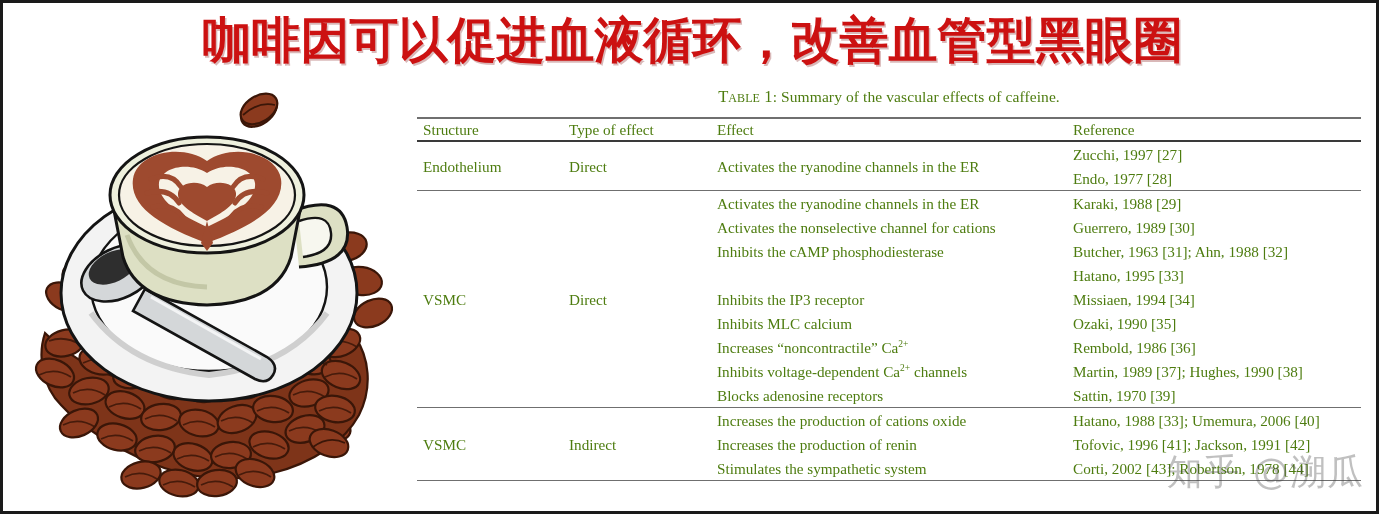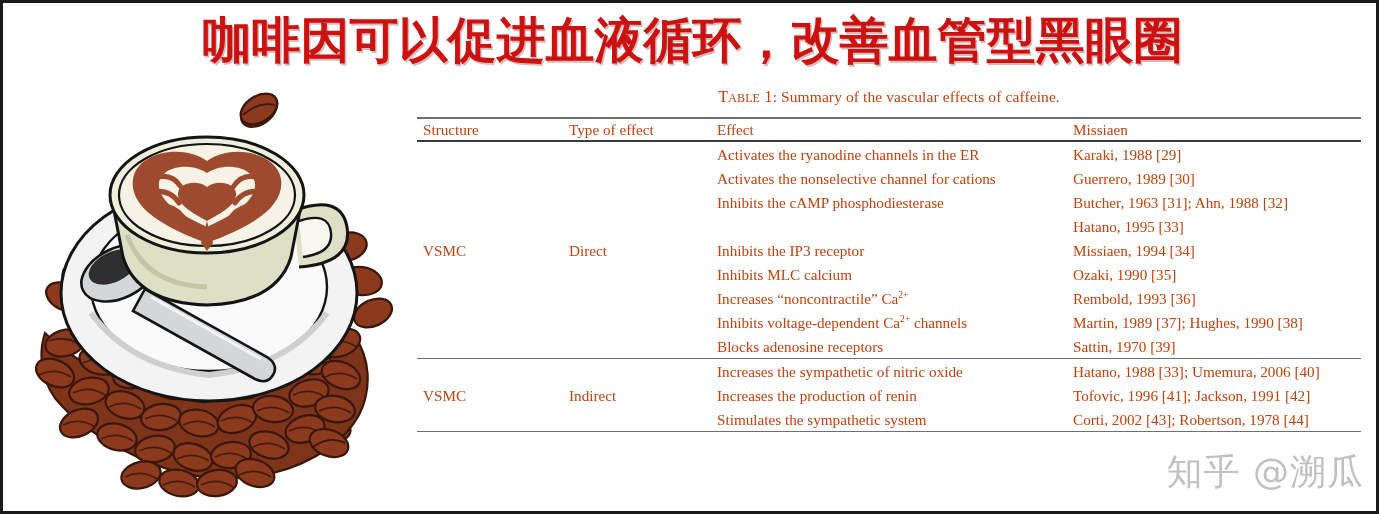--- a/index.html
+++ b/index.html
@@ -51,21 +51,21 @@
   }
   #illustration svg { display: block; }
 
   
   #table-panel {
     position: absolute;
     left: 414px;
     top: 84px;
     width: 944px;
     height: 412px;
-    color: #c2410c;
+    color: #4d7c0f;
   }
   #table-caption {
     text-align: center;
     font-size: 15.5px;
     line-height: 20px;
     margin: 0 0 10px 0;
     letter-spacing: .1px;
   }
   #table-caption .smallcaps {
     font-variant: small-caps;
@@ -295,26 +295,41 @@
     <div id="table-caption">
       <span class="smallcaps">Table 1</span><span>: Summary of the vascular effects of caffeine.</span>
     </div>
 
     <table class="vtab">
       <thead>
         <tr class="rule-top">
           <th class="col-structure rule-bot">Structure</th>
           <th class="col-type rule-bot">Type of effect</th>
           <th class="col-effect rule-bot">Effect</th>
-          <th class="col-ref rule-bot">Missiaen</th>
+          <th class="col-ref rule-bot">Reference</th>
         </tr>
       </thead>
 
       <tbody>
 
+        <tr>
+          <td class="cellpad first grp-label">Endothelium</td>
+          <td class="cellpad grp-label">Direct</td>
+          <td class="cellpad">
+            <span class="lines">
+                <span class="ln">Activates the ryanodine channels in the ER</span>
+              </span>
+          </td>
+          <td class="cellpad">
+            <span class="lines">
+                <span class="ln">Zucchi, 1997 [27]</span>
+                <span class="ln">Endo, 1977 [28]</span>
+              </span>
+          </td>
+        </tr>
 
         <tr class="rule-mid">
           <td class="cellpad first grp-label">VSMC</td>
           <td class="cellpad grp-label">Direct</td>
           <td class="cellpad">
             <span class="lines">
                 <span class="ln">Activates the ryanodine channels in the ER</span>
                 <span class="ln">Activates the nonselective channel for cations</span>
                 <span class="ln">Inhibits the cAMP phosphodiesterase</span>
                 <span class="ln">&nbsp;</span>
@@ -326,33 +341,33 @@
               </span>
           </td>
           <td class="cellpad">
             <span class="lines">
                 <span class="ln">Karaki, 1988 [29]</span>
                 <span class="ln">Guerrero, 1989 [30]</span>
                 <span class="ln">Butcher, 1963 [31]; Ahn, 1988 [32]</span>
                 <span class="ln">Hatano, 1995 [33]</span>
                 <span class="ln">Missiaen, 1994 [34]</span>
                 <span class="ln">Ozaki, 1990 [35]</span>
-                <span class="ln">Rembold, 1993 [36]</span>
+                <span class="ln">Rembold, 1986 [36]</span>
                 <span class="ln">Martin, 1989 [37]; Hughes, 1990 [38]</span>
                 <span class="ln">Sattin, 1970 [39]</span>
               </span>
           </td>
         </tr>
 
         <tr class="rule-mid">
           <td class="cellpad first grp-label">VSMC</td>
           <td class="cellpad grp-label">Indirect</td>
           <td class="cellpad">
             <span class="lines">
-                <span class="ln">Increases the sympathetic of nitric oxide</span>
+                <span class="ln">Increases the production of cations oxide</span>
                 <span class="ln">Increases the production of renin</span>
                 <span class="ln">Stimulates the sympathetic system</span>
               </span>
           </td>
           <td class="cellpad">
             <span class="lines">
                 <span class="ln">Hatano, 1988 [33]; Umemura, 2006 [40]</span>
                 <span class="ln">Tofovic, 1996 [41]; Jackson, 1991 [42]</span>
                 <span class="ln">Corti, 2002 [43]; Robertson, 1978 [44]</span>
               </span>

